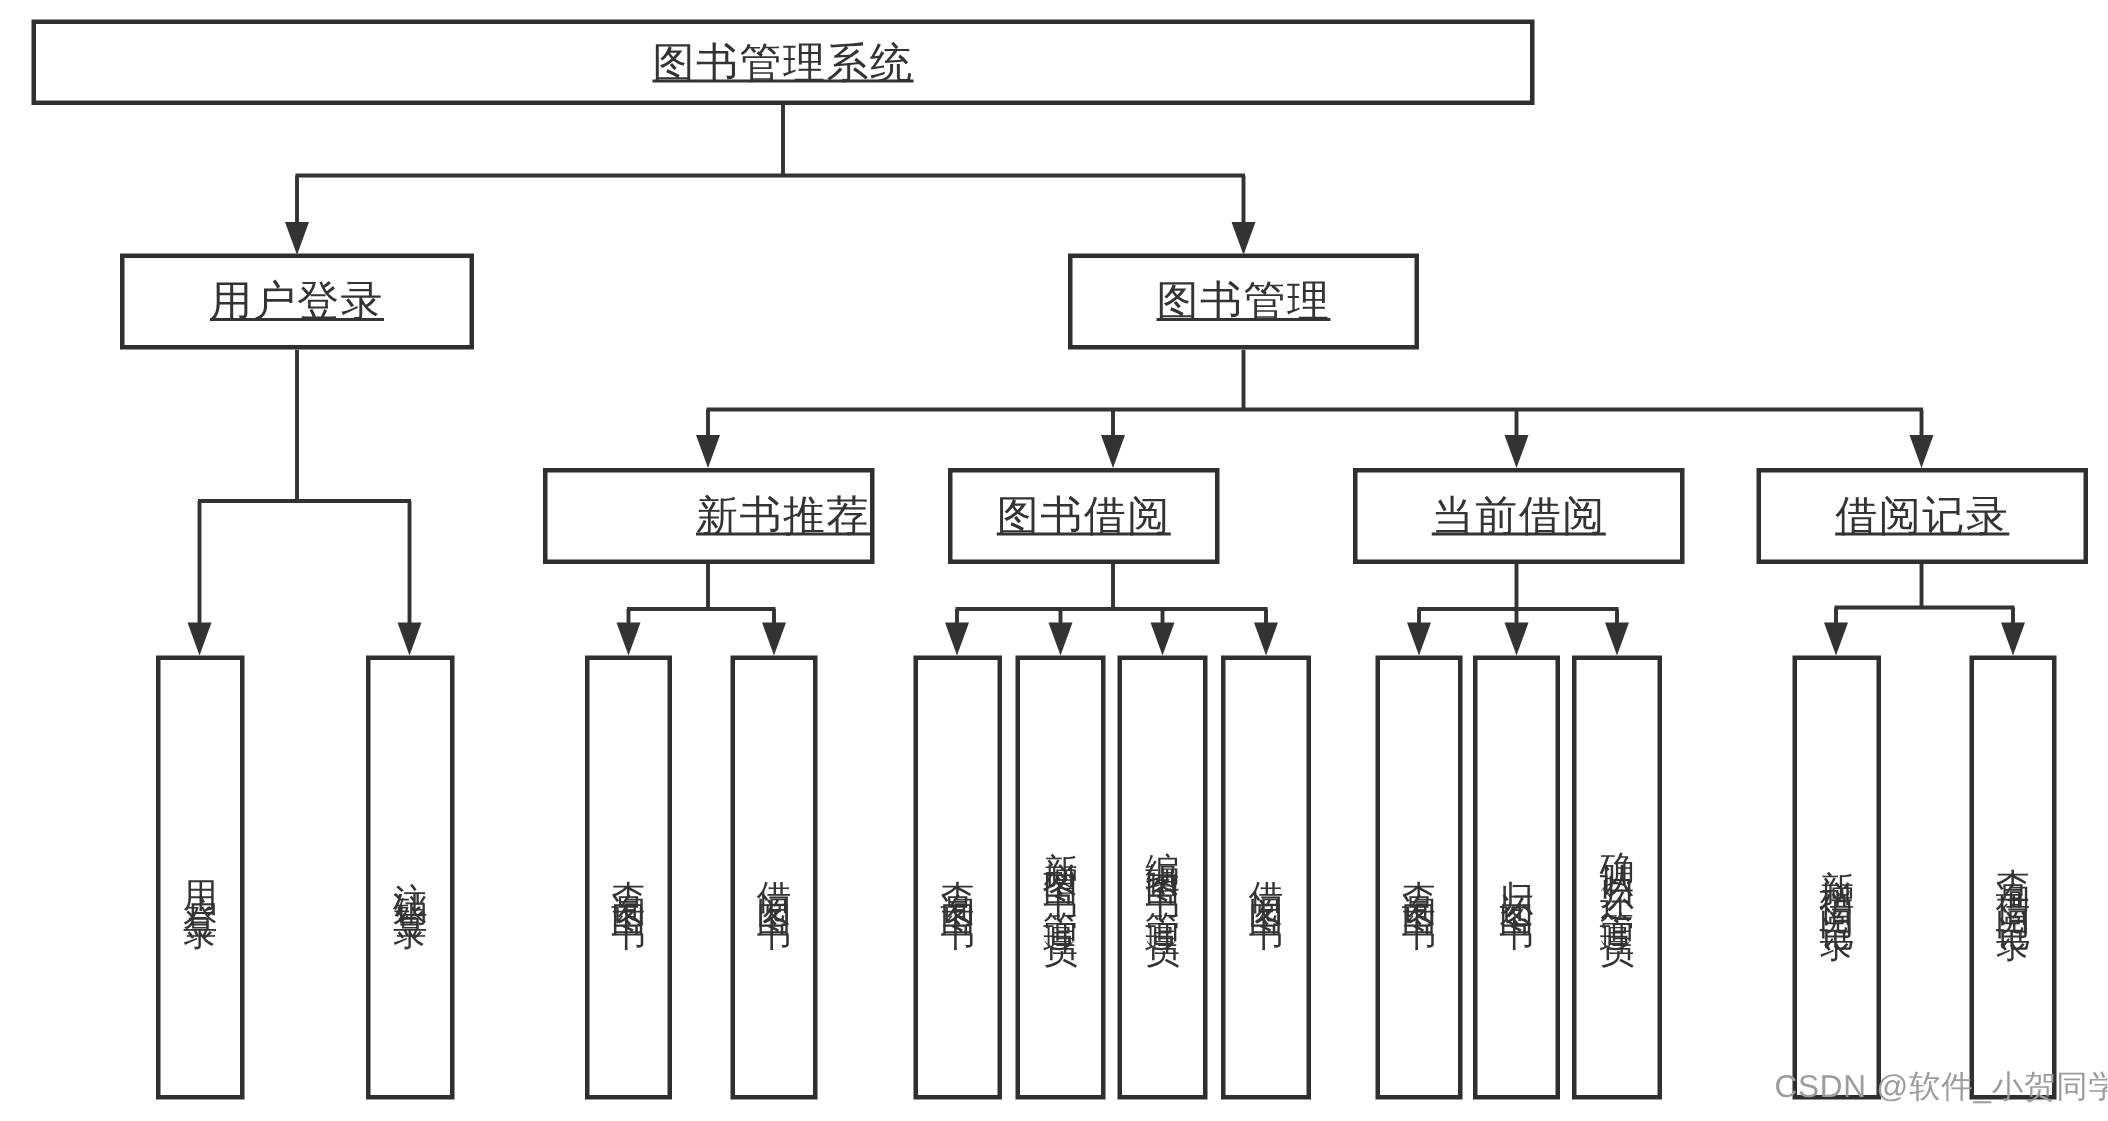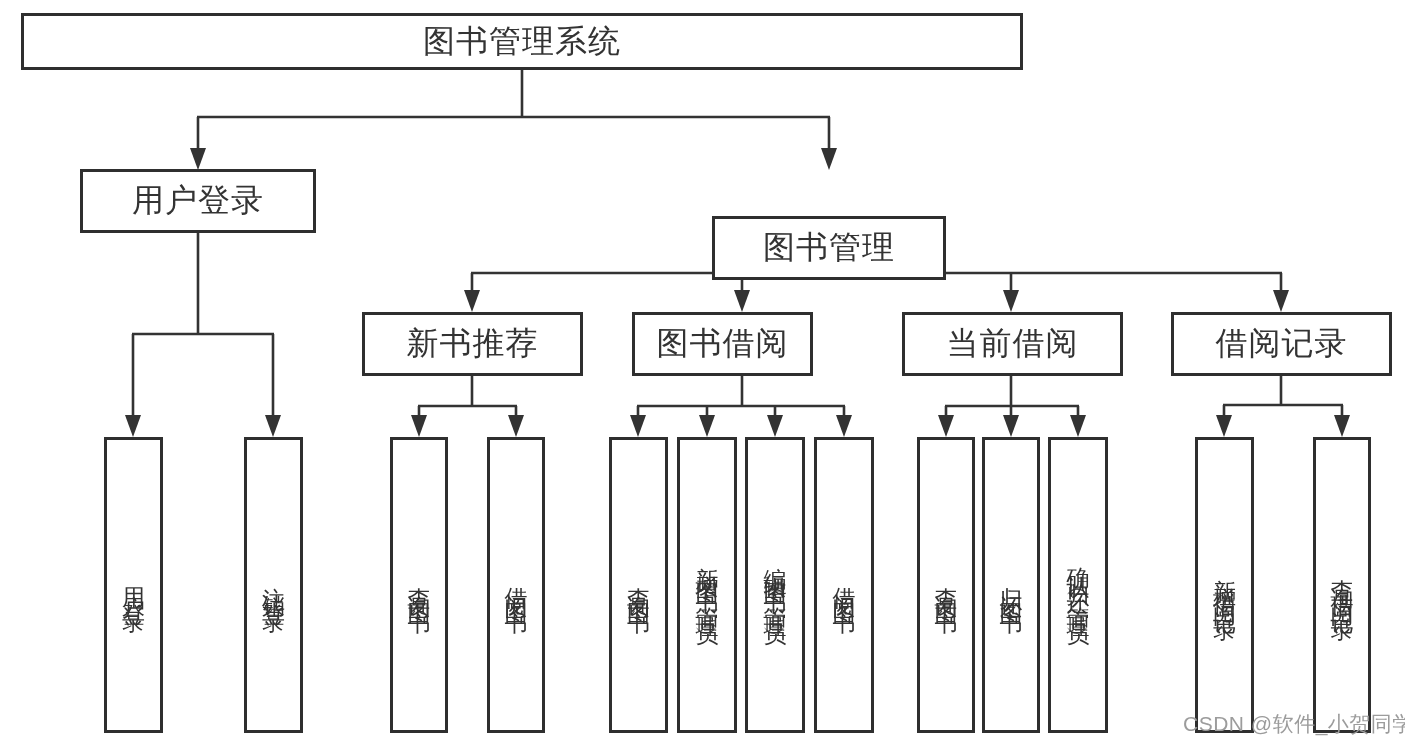--- a/index.html
+++ b/index.html
@@ -37,23 +37,24 @@
     box-sizing: border-box;
     border: 3px solid #2f2f2f;
     background: #ffffff;
     display: flex;
     align-items: center;
     justify-content: center;
     color: #333333;
     text-align: center;
   }
   .hlabel {
-    font-size: 32px;
+    font-size: 28px;
     letter-spacing: 1px;
     white-space: nowrap;
+    text-decoration: underline;
   }
   .leaf span {
     writing-mode: vertical-rl;
     text-orientation: mixed;
     font-size: 23px;
     letter-spacing: 8px;
     line-height: 1;
     white-space: nowrap;
   }
   .watermark {
@@ -108,25 +109,25 @@
     <polygon points="1334,415 1350,415 1342,437"></polygon>
   </svg>
 
   <div class="box" style="left:21px; top:13px; width:1002px; height:57px;">
     <span class="hlabel">图书管理系统</span>
   </div>
 
   <div class="box" style="left:80px; top:169px; width:236px; height:64px;">
     <span class="hlabel">用户登录</span>
   </div>
-  <div class="box" style="left:712px; top:169px; width:234px; height:64px;margin-top:47px;">
+  <div class="box" style="left:712px; top:169px; width:234px; height:64px;">
     <span class="hlabel">图书管理</span>
   </div>
 
-  <div class="box" style="left:362px; top:312px; width:221px; height:64px;">
+  <div class="box" style="left:362px; top:312px; width:221px; height:64px;justify-content:flex-end;">
     <span class="hlabel">新书推荐</span>
   </div>
   <div class="box" style="left:632px; top:312px; width:181px; height:64px;">
     <span class="hlabel">图书借阅</span>
   </div>
   <div class="box" style="left:902px; top:312px; width:221px; height:64px;">
     <span class="hlabel">当前借阅</span>
   </div>
   <div class="box" style="left:1171px; top:312px; width:221px; height:64px;">
     <span class="hlabel">借阅记录</span>

